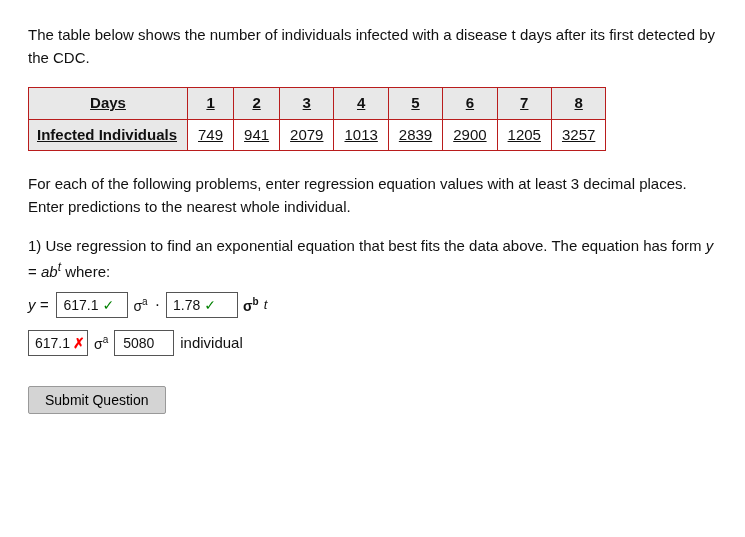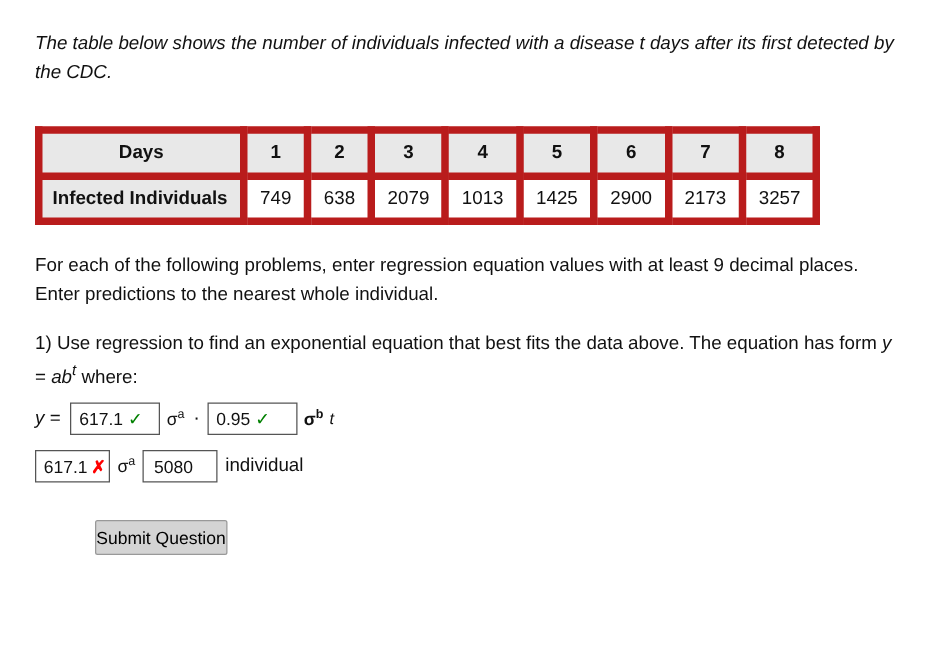--- a/index.html
+++ b/index.html
@@ -8,39 +8,39 @@
       background: #fff;
       color: #111;
       width: 745px;
       min-height: 537px;
       padding: 24px 28px;
       font-size: 15px;
       line-height: 1.5;
     }
 
     .intro-text {
-      margin-bottom: 32px;
-      font-size: 15px;
-      line-height: 1.5;
-      font-style: italic;
+      margin-bottom: 18px;
+      font-size: 15px;
+      line-height: 1.5;
     }
 
     
     .data-table-wrapper {
       margin-bottom: 22px;
     }
     .data-table {
       border-collapse: collapse;
       font-size: 15px;
     }
     .data-table th, .data-table td {
-      border: 6px solid #b91c1c;
+      border: 1px solid #b91c1c;
       padding: 4px 10px;
       text-align: center;
       white-space: nowrap;
+      text-decoration: underline;
     }
     .data-table th {
       font-weight: bold;
       background: #e8e8e8;
       text-align: center;
     }
     .data-table td {
       background: #fff;
     }
     .row-label {
@@ -149,25 +149,24 @@
       font-size: 14px;
       background: #fff;
       height: 26px;
       min-width: 60px;
       display: inline-flex;
     }
 
     .submit-btn {
       background: #d4d4d4;
       border: 1px solid #999;
-      padding: 5px 0;
+      padding: 5px 16px;
       font-size: 14px;
       cursor: pointer;
       border-radius: 2px;
-      margin-left: 48px;
     }
 
     .math-italic { font-style: italic; }
   </style>
 </head>
 <body>
 
 
 
 
@@ -186,34 +185,34 @@
         <th>5</th>
         <th>6</th>
         <th>7</th>
         <th>8</th>
       </tr>
     </thead>
     <tbody>
       <tr>
         <td class="row-label">Infected Individuals</td>
         <td>749</td>
-        <td>638</td>
+        <td>941</td>
         <td>2079</td>
         <td>1013</td>
-        <td>1425</td>
+        <td>2839</td>
         <td>2900</td>
-        <td>2173</td>
+        <td>1205</td>
         <td>3257</td>
       </tr>
     </tbody>
   </table>
 </div>
 
 
-<p class="instructions-text">For each of the following problems, enter regression equation values with at least 9 decimal places. Enter predictions to the nearest whole individual.</p>
+<p class="instructions-text">For each of the following problems, enter regression equation values with at least 3 decimal places. Enter predictions to the nearest whole individual.</p>
 
 
 <div class="problem-block">
   <p class="problem-label">
     1) Use regression to find an exponential equation that best fits the data above. The equation has
     form <span class="math-italic">y</span> = <span class="math-italic">ab</span><sup class="superscript-t">t</sup> where:
   </p>
 
   <div class="equation-row">
     <span class="eq-text"><em>y</em> =</span>
@@ -221,21 +220,21 @@
     <span class="input-box">
       <span>617.1</span>
       <span class="check-icon">✓</span>
     </span>
 
     <span style="font-size:14px; margin: 0 1px;">σ<sup style="font-size:10px;">a</sup></span>
 
     <span class="dot-text">·</span>
 
     <span class="input-box">
-      <span>0.95</span>
+      <span>1.78</span>
       <span class="check-icon">✓</span>
     </span>
 
     <span style="font-size:14px; margin: 0 1px; font-weight: bold;">σ<sup style="font-size:10px;">b</sup></span>
 
     <span class="superscript-t" style="font-style:italic; font-size:13px; vertical-align: super;"><em>t</em></span>
   </div>
 
 
   <div class="predict-row">

